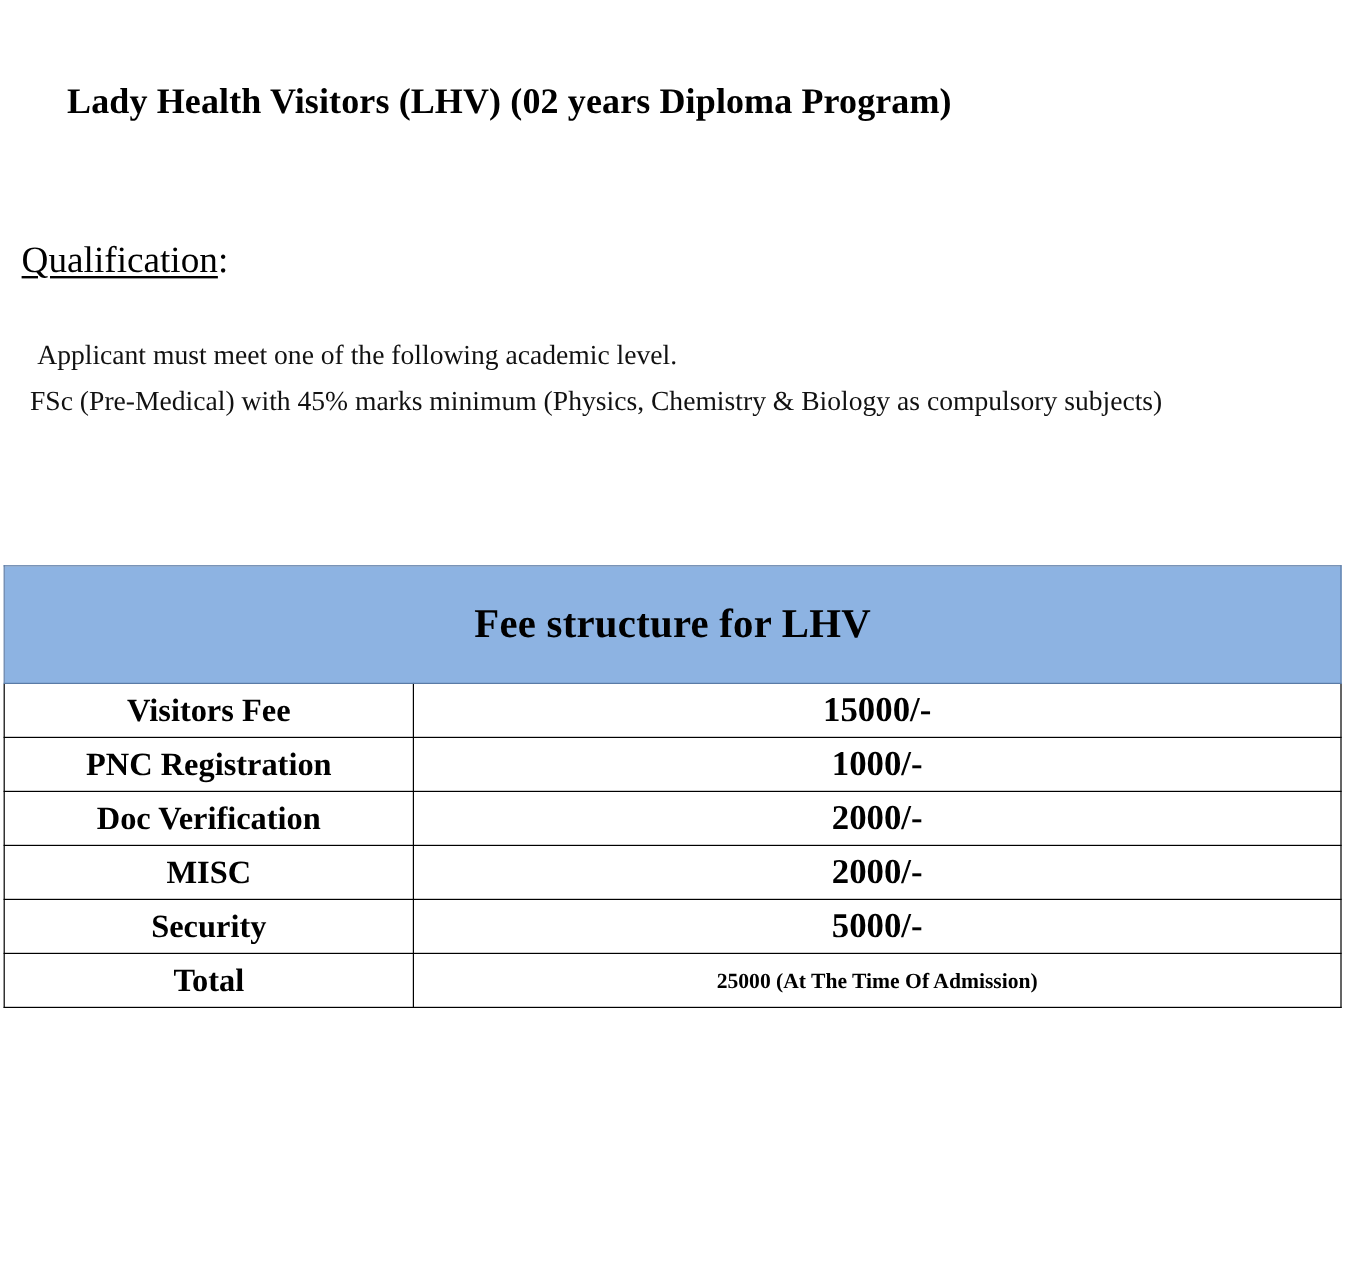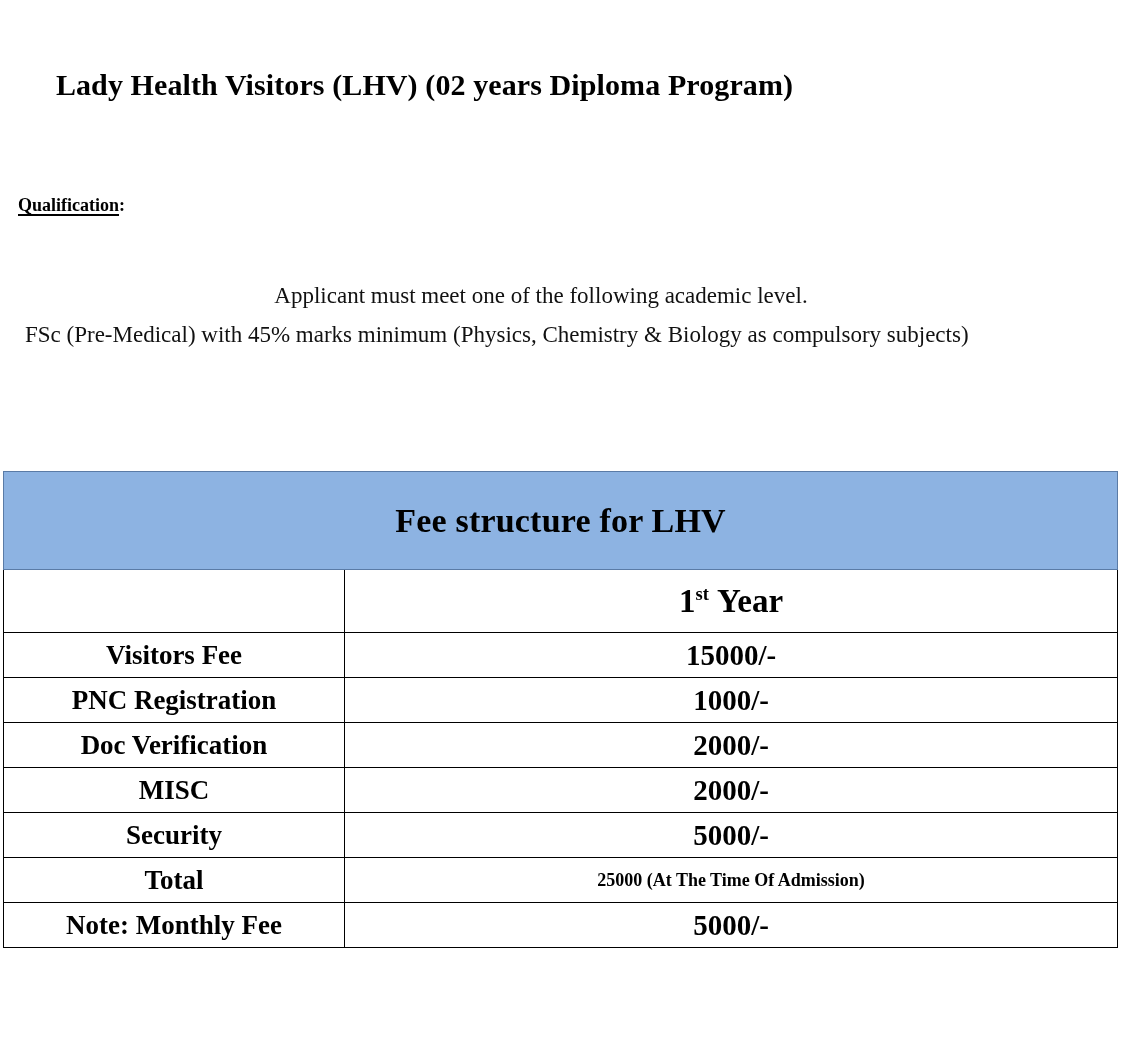--- a/index.html
+++ b/index.html
@@ -36,23 +36,23 @@
     line-height: 38px;
     padding-right: 110px;
     box-sizing: border-box;
     white-space: nowrap;
   }
 
   
   .qual-heading {
     position: absolute;
     left: 18px;
-    top: 189px;
-    font-size: 18px;
-    font-weight: bold;
+    top: 201px;
+    font-size: 31px;
+    font-weight: normal;
     line-height: 32px;
     white-space: nowrap;
   }
   .qual-heading .q-word {
     text-decoration: underline;
     text-decoration-thickness: 2px;
     text-underline-offset: 3px;
   }
   .qual-heading .q-colon {
     text-decoration: none;
@@ -63,21 +63,20 @@
     position: absolute;
     font-size: 23px;
     line-height: 40px;
     font-weight: normal;
     color: #111111;
   }
   #para-1 {
     left: 31px;
     top: 253px;
     width: 1020px;
-    text-align: center;
   }
   #para-2 {
     left: 25px;
     top: 292px;
     width: 1000px;
   }
 
   
   .fee-table-wrap {
     position: absolute;
@@ -148,26 +147,20 @@
   <div class="fee-table-wrap">
     <table class="fee-table">
       <colgroup>
         <col class="col-label">
         <col class="col-value">
       </colgroup>
       <thead>
         <tr class="header-row">
           <th colspan="2">Fee structure for LHV</th>
         </tr>
-        <tr class="year-row">
-          <td class="empty-cell"></td>
-          <td class="year-value">
-            <span>1</span><sup>st</sup>&nbsp;<span>Year</span>
-          </td>
-        </tr>
       </thead>
       <tbody id="fee-rows">
           <tr class="data-row">
             <td class="cell-label">Visitors Fee</td>
             <td class="cell-value">15000/-</td>
           </tr>
           <tr class="data-row">
             <td class="cell-label">PNC Registration</td>
             <td class="cell-value">1000/-</td>
           </tr>
@@ -180,21 +173,17 @@
             <td class="cell-value">2000/-</td>
           </tr>
           <tr class="data-row">
             <td class="cell-label">Security</td>
             <td class="cell-value">5000/-</td>
           </tr>
           <tr class="data-row total-row">
             <td class="cell-label">Total</td>
             <td class="cell-value">25000 (At The Time Of Admission)</td>
           </tr>
-          <tr class="data-row">
-            <td class="cell-label">Note: Monthly Fee</td>
-            <td class="cell-value">5000/-</td>
-          </tr>
         </tbody>
     </table>
   </div>
 
 </div>
 
 </body></html>

